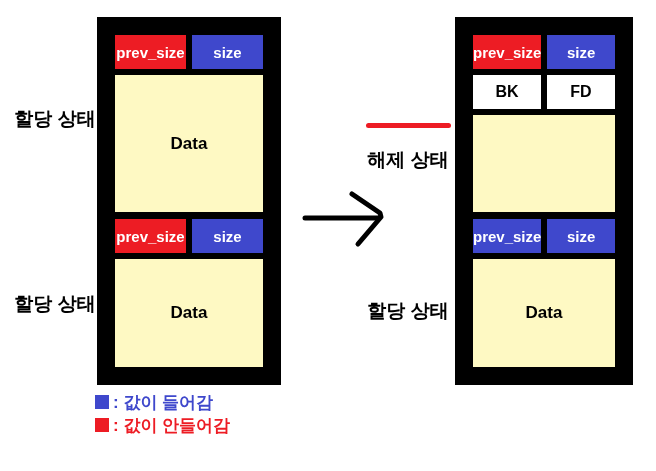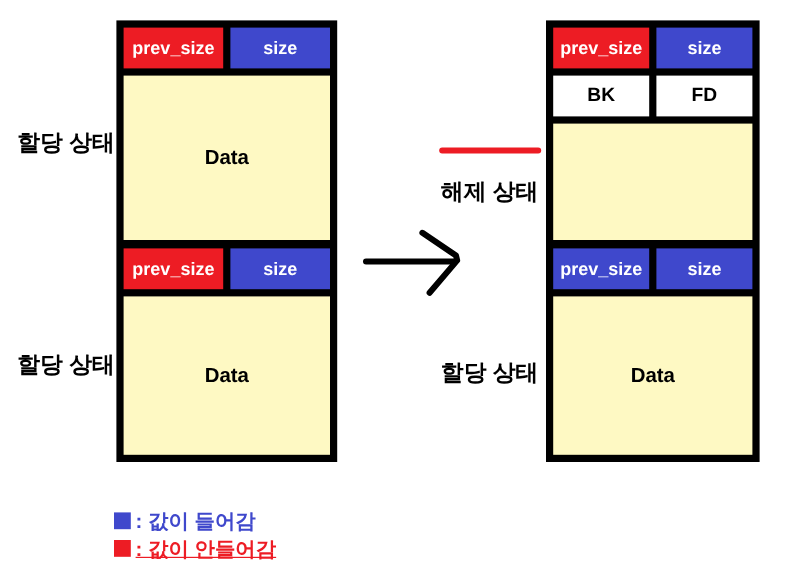--- a/index.html
+++ b/index.html
@@ -10,21 +10,21 @@
     background: #ffffff;
     font-family: "Liberation Sans", sans-serif;
     overflow: hidden;
   }
 
   
   .membox {
     position: absolute;
     box-sizing: border-box;
     background: #000000;
-    padding: 6px;
+    padding: 18px;
     display: flex;
     flex-direction: column;
     gap: 7px;
   }
   .membox.before { left: 97px;  top: 17px; width: 184px; height: 368px; }
   .membox.after  { left: 455px; top: 17px; width: 178px; height: 368px; }
 
   .chunk { display: flex; flex-direction: column; gap: 6px; }
   .chunk.grow-1 { height: 177px; }
   .chunk.grow-2 { flex: 1; }
@@ -70,21 +70,21 @@
     position: absolute;
     height: 5px;
     border-radius: 3px;
   }
 
   .arrow { position: absolute; left: 300px; top: 185px; }
 
   .legend {
     position: absolute;
     left: 95px;
-    top: 424px;
+    top: 392px;
     display: flex;
     flex-direction: column;
     gap: 3px;
   }
   .legend-line {
     display: flex;
     align-items: center;
     gap: 4px;
     font-size: 17px;
     font-weight: bold;
@@ -145,19 +145,19 @@
       </div>
       <div class="chunk-body">Data</div>
     </div>
   </div>
 
   <div class="legend">
     <div class="legend-line" style="color: rgb(63, 72, 204);">
       <span class="swatch" style="background-color: rgb(63, 72, 204);"></span>
       <span>: 값이 들어감</span>
     </div>
-    <div class="legend-line" style="color: rgb(237, 28, 36); text-decoration: underline;">
+    <div class="legend-line" style="color: rgb(237, 28, 36);">
       <span class="swatch" style="background-color: rgb(237, 28, 36);"></span>
       <span>: 값이 안들어감</span>
     </div>
   </div>
 
 </div>
 
 </body></html>

